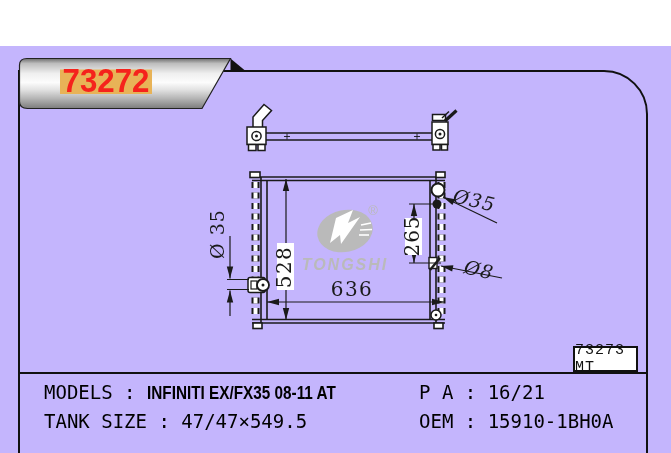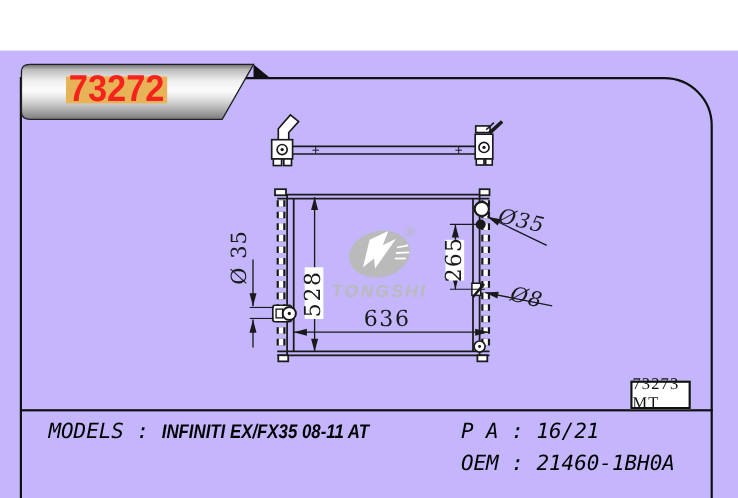--- a/index.html
+++ b/index.html
@@ -3,26 +3,26 @@
 <meta charset="utf-8">
 <style>
   html,body{margin:0;padding:0;background:#ffffff;}
   .page{position:relative;width:671px;height:453px;background:#c4b5fd;overflow:hidden;
         font-family:"Liberation Sans",sans-serif;margin-top:46px;}
   .border-frame{position:absolute;left:18px;top:24px;width:630px;height:414px;
         border:2px solid #111;border-radius:0 44px 0 28px;box-sizing:border-box;}
   .separator{position:absolute;left:19px;top:326px;width:629px;height:0;
         border-top:2px solid #111;}
   .art{position:absolute;left:0;top:0;width:671px;height:453px;}
-  .ref-box{position:absolute;left:573px;top:300px;width:55px;height:26px;
+  .ref-box{position:absolute;left:573px;top:300px;width:65px;height:26px;
         border:2px solid #111;box-sizing:border-box;display:flex;align-items:center;
-        justify-content:center;font-family:Liberation Serif, serif;font-size:15px;
+        justify-content:center;font-family:Liberation Mono, monospace;font-size:15px;
         letter-spacing:1px;color:#111;background:#fff;}
   .specs{position:absolute;top:332px;color:#000;
-        font-family:"DejaVu Sans Mono","Liberation Mono",monospace;font-size:19px;font-style:italic;}
+        font-family:"DejaVu Sans Mono","Liberation Mono",monospace;font-size:19px;}
   .specs .line{height:29px;line-height:29px;}
   .specs span{white-space:pre;}
   .col-left{left:44px;width:370px;}
   .col-right{left:419px;width:245px;}
   .v-bold{font-family:"Liberation Sans",sans-serif;font-weight:700;font-size:18px;
         display:inline-block;transform:scaleX(.85);transform-origin:0 68%;}
 </style>
 </head>
 <body>
 
@@ -152,20 +152,21 @@
       <text transform="translate(463,227) rotate(13)" font-style="italic" font-size="19" fill="#1a1a1a" stroke="none" letter-spacing="1">Ø8</text>
     </g>
   </svg>
 
   <div class="ref-box">
     <span>73273 MT</span>
   </div>
 
   <div class="specs col-left">
     <div class="line"><span>MODELS : </span><span class="v-bold">INFINITI EX/FX35 08-11 AT</span></div>
+    <div class="line"><span>TANK SIZE : </span><span>47/47×549.5</span></div>
   </div>
 
   <div class="specs col-right">
     <div class="line"><span>P A : </span><span>16/21</span></div>
-    <div class="line"><span>OEM : </span><span>21460-1BH0A</span></div>
+    <div class="line"><span>OEM : </span><span>15910-1BH0A</span></div>
   </div>
 
 </div>
 
 </body></html>

